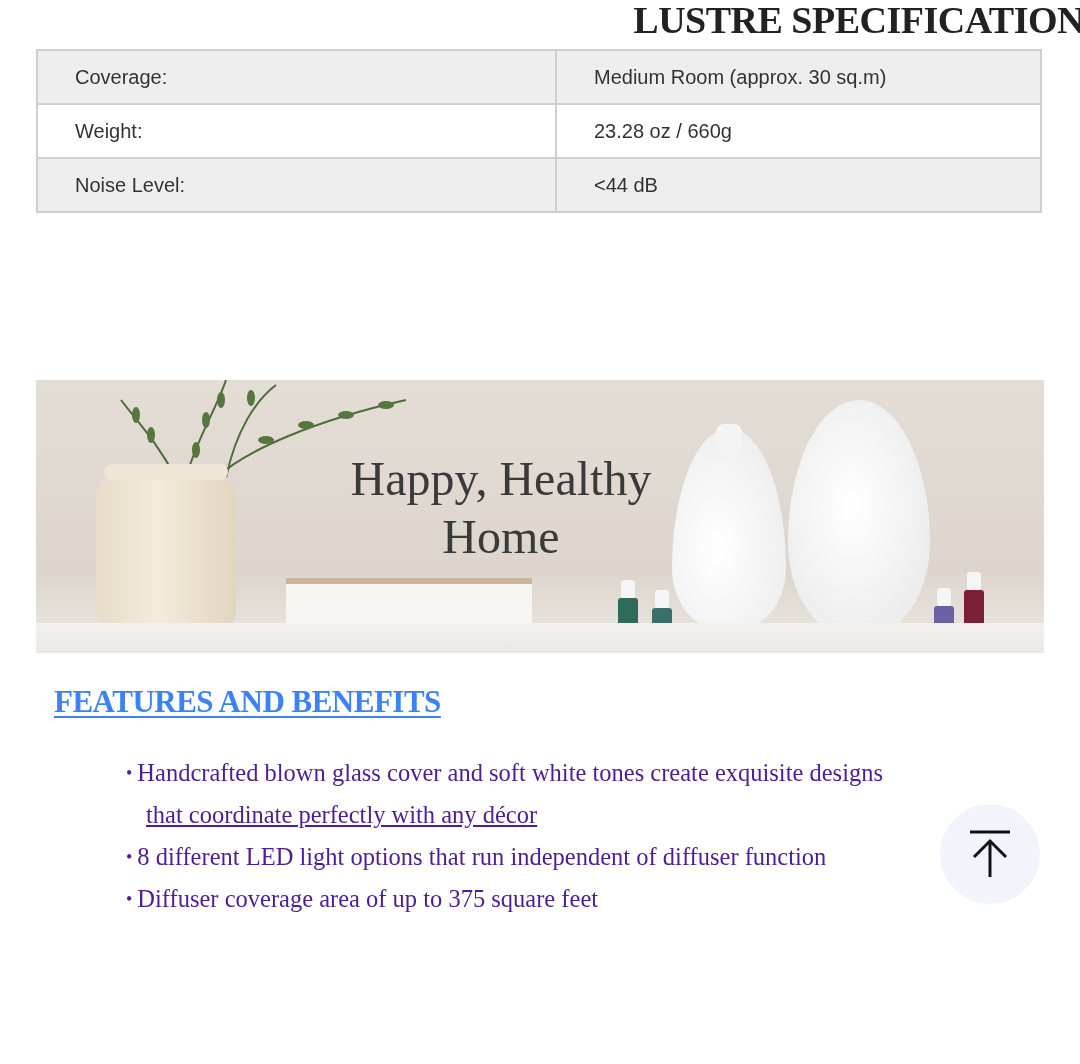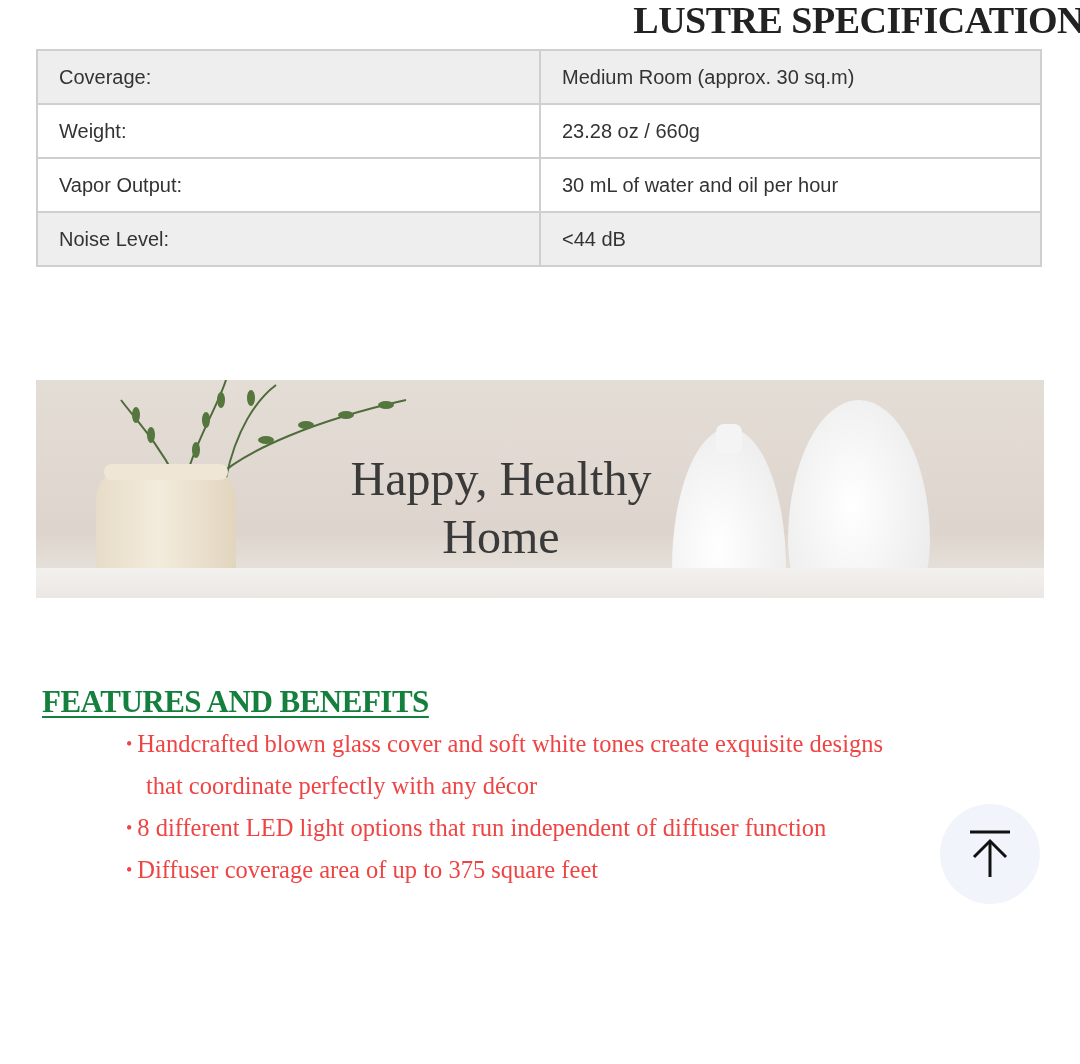--- a/index.html
+++ b/index.html
@@ -1,59 +1,55 @@
 <!DOCTYPE html>
 <html><head>
 <meta charset="utf-8">
 <style>
   html, body { margin:0; padding:0; background:#ffffff; }
   body { width:1080px; height:1064px; position:relative; overflow:hidden; font-family:"Liberation Serif", serif; color:#1a1a1a; }
   .title { position:absolute; top:0; left:4px; width:1080px; text-align:right; font-family:"Liberation Serif", serif; font-weight:bold; font-size:38px; line-height:40px; color:#222; letter-spacing:-0.5px; }
   table.spec { position:absolute; top:49px; left:36px; width:1006px; border-collapse:collapse; font-family:"Liberation Sans", sans-serif; font-size:20px; color:#333; }
-  table.spec td { border:2px solid #cfcfcf; height:52px; padding:0 0 0 21px; vertical-align:middle; }
+  table.spec td { border:2px solid #cfcfcf; height:52px; padding:0 0 0 37px; vertical-align:middle; }
   table.spec td.k { width:480px; }
   table.spec tr.alt td { background:#eeeeee; }
   table.spec tr.plain td { background:#ffffff;margin-top:26px; }
-  .banner { position:absolute; top:380px; left:36px; width:1008px; height:218px; overflow:hidden; background:linear-gradient(180deg,#e4ddd6 0%, #ddd5cd 70%, #ece8e3 100%); }
+  .banner { position:absolute; top:380px; left:36px; width:1008px; height:273px; overflow:hidden; background:linear-gradient(180deg,#e4ddd6 0%, #ddd5cd 70%, #ece8e3 100%); }
   .shelf { position:absolute; left:0; bottom:0; width:100%; height:30px; background:linear-gradient(180deg,#f3f1ee,#ebe8e4); }
   .vase { position:absolute; left:60px; top:90px; width:140px; height:160px; background:linear-gradient(90deg,#e7dcc8,#f3ebdc 45%,#e2d5bf); border-radius:28px 28px 20px 20px; }
   .vase:before { content:""; position:absolute; left:8px; top:-6px; width:124px; height:16px; background:#efe6d5; border-radius:10px; }
   .book { position:absolute; left:250px; top:198px; width:246px; height:56px; background:#f7f5f1; border-top:6px solid #c8b79c; border-bottom:6px solid #c8b79c; }
   .diff1 { position:absolute; left:636px; top:48px; width:114px; height:200px; background:radial-gradient(ellipse at 40% 60%,#ffffff,#e8e8e8); border-radius:50% 50% 40% 40% / 70% 70% 30% 30%; }
   .diff1:before { content:""; position:absolute; left:44px; top:-4px; width:26px; height:30px; background:#f4f4f4; border-radius:8px; }
   .diff2 { position:absolute; left:752px; top:20px; width:142px; height:236px; background:radial-gradient(ellipse at 45% 45%,#ffffff,#e6e6e6); border-radius:50% 50% 44% 44% / 60% 60% 40% 40%; }
   .bottle { position:absolute; width:20px; border-radius:3px; }
   .bottle:before { content:""; position:absolute; left:3px; top:-18px; width:14px; height:18px; background:#f5f5f5; border-radius:3px; }
   .plant { position:absolute; left:40px; top:0; width:340px; height:100px; }
   .banner-text { position:absolute; left:260px; top:70px; width:410px; text-align:center; font-family:"Liberation Serif", serif; font-size:48px; line-height:58px; color:#3a3a3a; }
-  .features { position:absolute; top:684px; left:42px; font-family:"Liberation Serif", serif; font-weight:bold; font-size:31px; text-decoration:underline; text-decoration-thickness:2px; text-underline-offset:4px; color:#15803d; letter-spacing:-0.5px; }
-  ul.benefits { position:absolute; top:723px; left:124px; width:860px; margin:0; padding:0; list-style:none; font-family:"Liberation Serif", serif; font-size:24.5px; line-height:42px; color:#ef4444; }
+  .features { position:absolute; top:684px; left:54px; font-family:"Liberation Serif", serif; font-weight:bold; font-size:31px; text-decoration:underline; text-decoration-thickness:2px; text-underline-offset:4px; color:#3b82f6; letter-spacing:-0.5px; }
+  ul.benefits { position:absolute; top:752px; left:124px; width:860px; margin:0; padding:0; list-style:none; font-family:"Liberation Serif", serif; font-size:24.5px; line-height:42px; color:#4c1d95; }
   ul.benefits li { padding-left:20px; text-indent:-18px; margin-left:0; }
-  ul.benefits li .line2 { display:block; text-indent:0; padding-left:0; margin-left:2px; }
+  ul.benefits li .line2 { display:block; text-indent:0; padding-left:0; margin-left:2px;text-decoration:underline; }
   ul.benefits li .bullet { font-size:18px; margin-right:5px; vertical-align:2px; }
   .totop { position:absolute; left:940px; top:804px; width:100px; height:100px; border-radius:50%; background:#f1f5fb; display:flex; align-items:center; justify-content:center; }
 </style>
 </head>
 <body>
 
 <div class="title">LUSTRE SPECIFICATION</div>
 
 <table class="spec">
   <tbody>
       <tr class="alt">
     <td class="k">Coverage:</td>
     <td>Medium Room (approx. 30 sq.m)</td>
   </tr>
   <tr class="plain">
     <td class="k">Weight:</td>
     <td>23.28 oz / 660g</td>
-  </tr>
-  <tr class="plain">
-    <td class="k">Vapor Output:</td>
-    <td>30 mL of water and oil per hour</td>
   </tr>
   <tr class="alt">
     <td class="k">Noise Level:</td>
     <td>&lt;44 dB</td>
   </tr>
 </tbody>
   </table>
 
 <div class="banner">
   <svg class="plant" viewBox="0 0 340 100">

